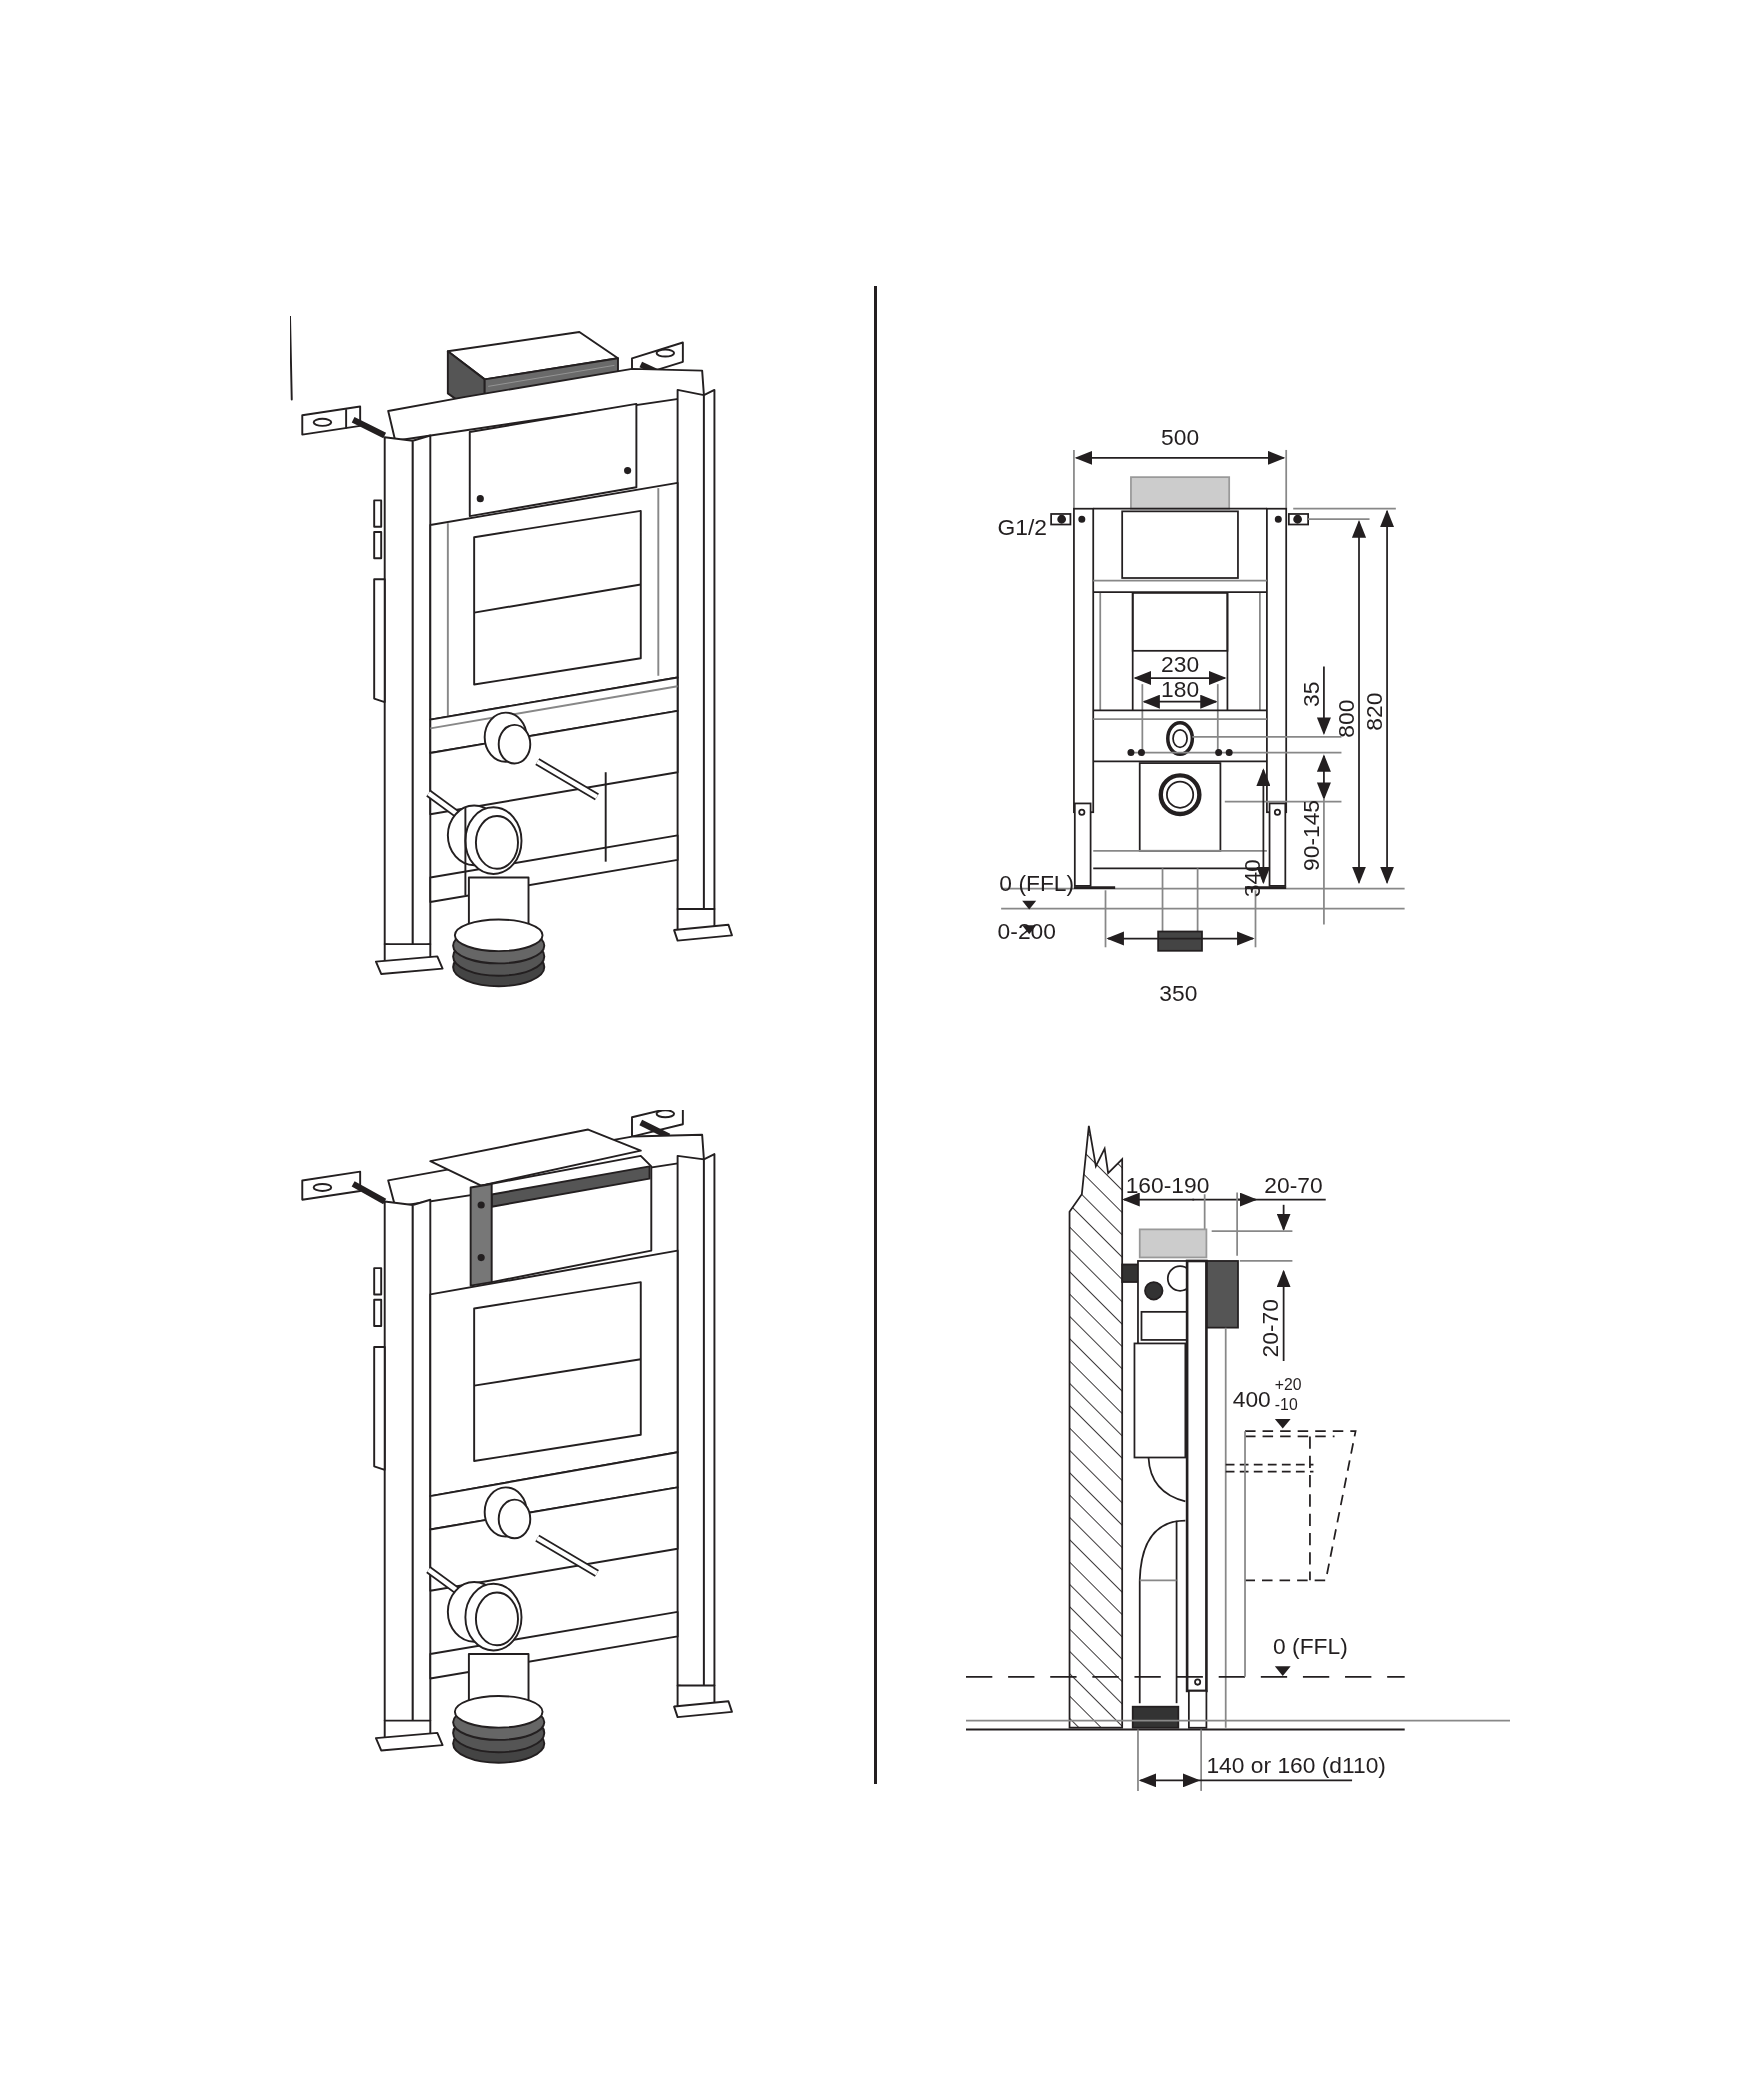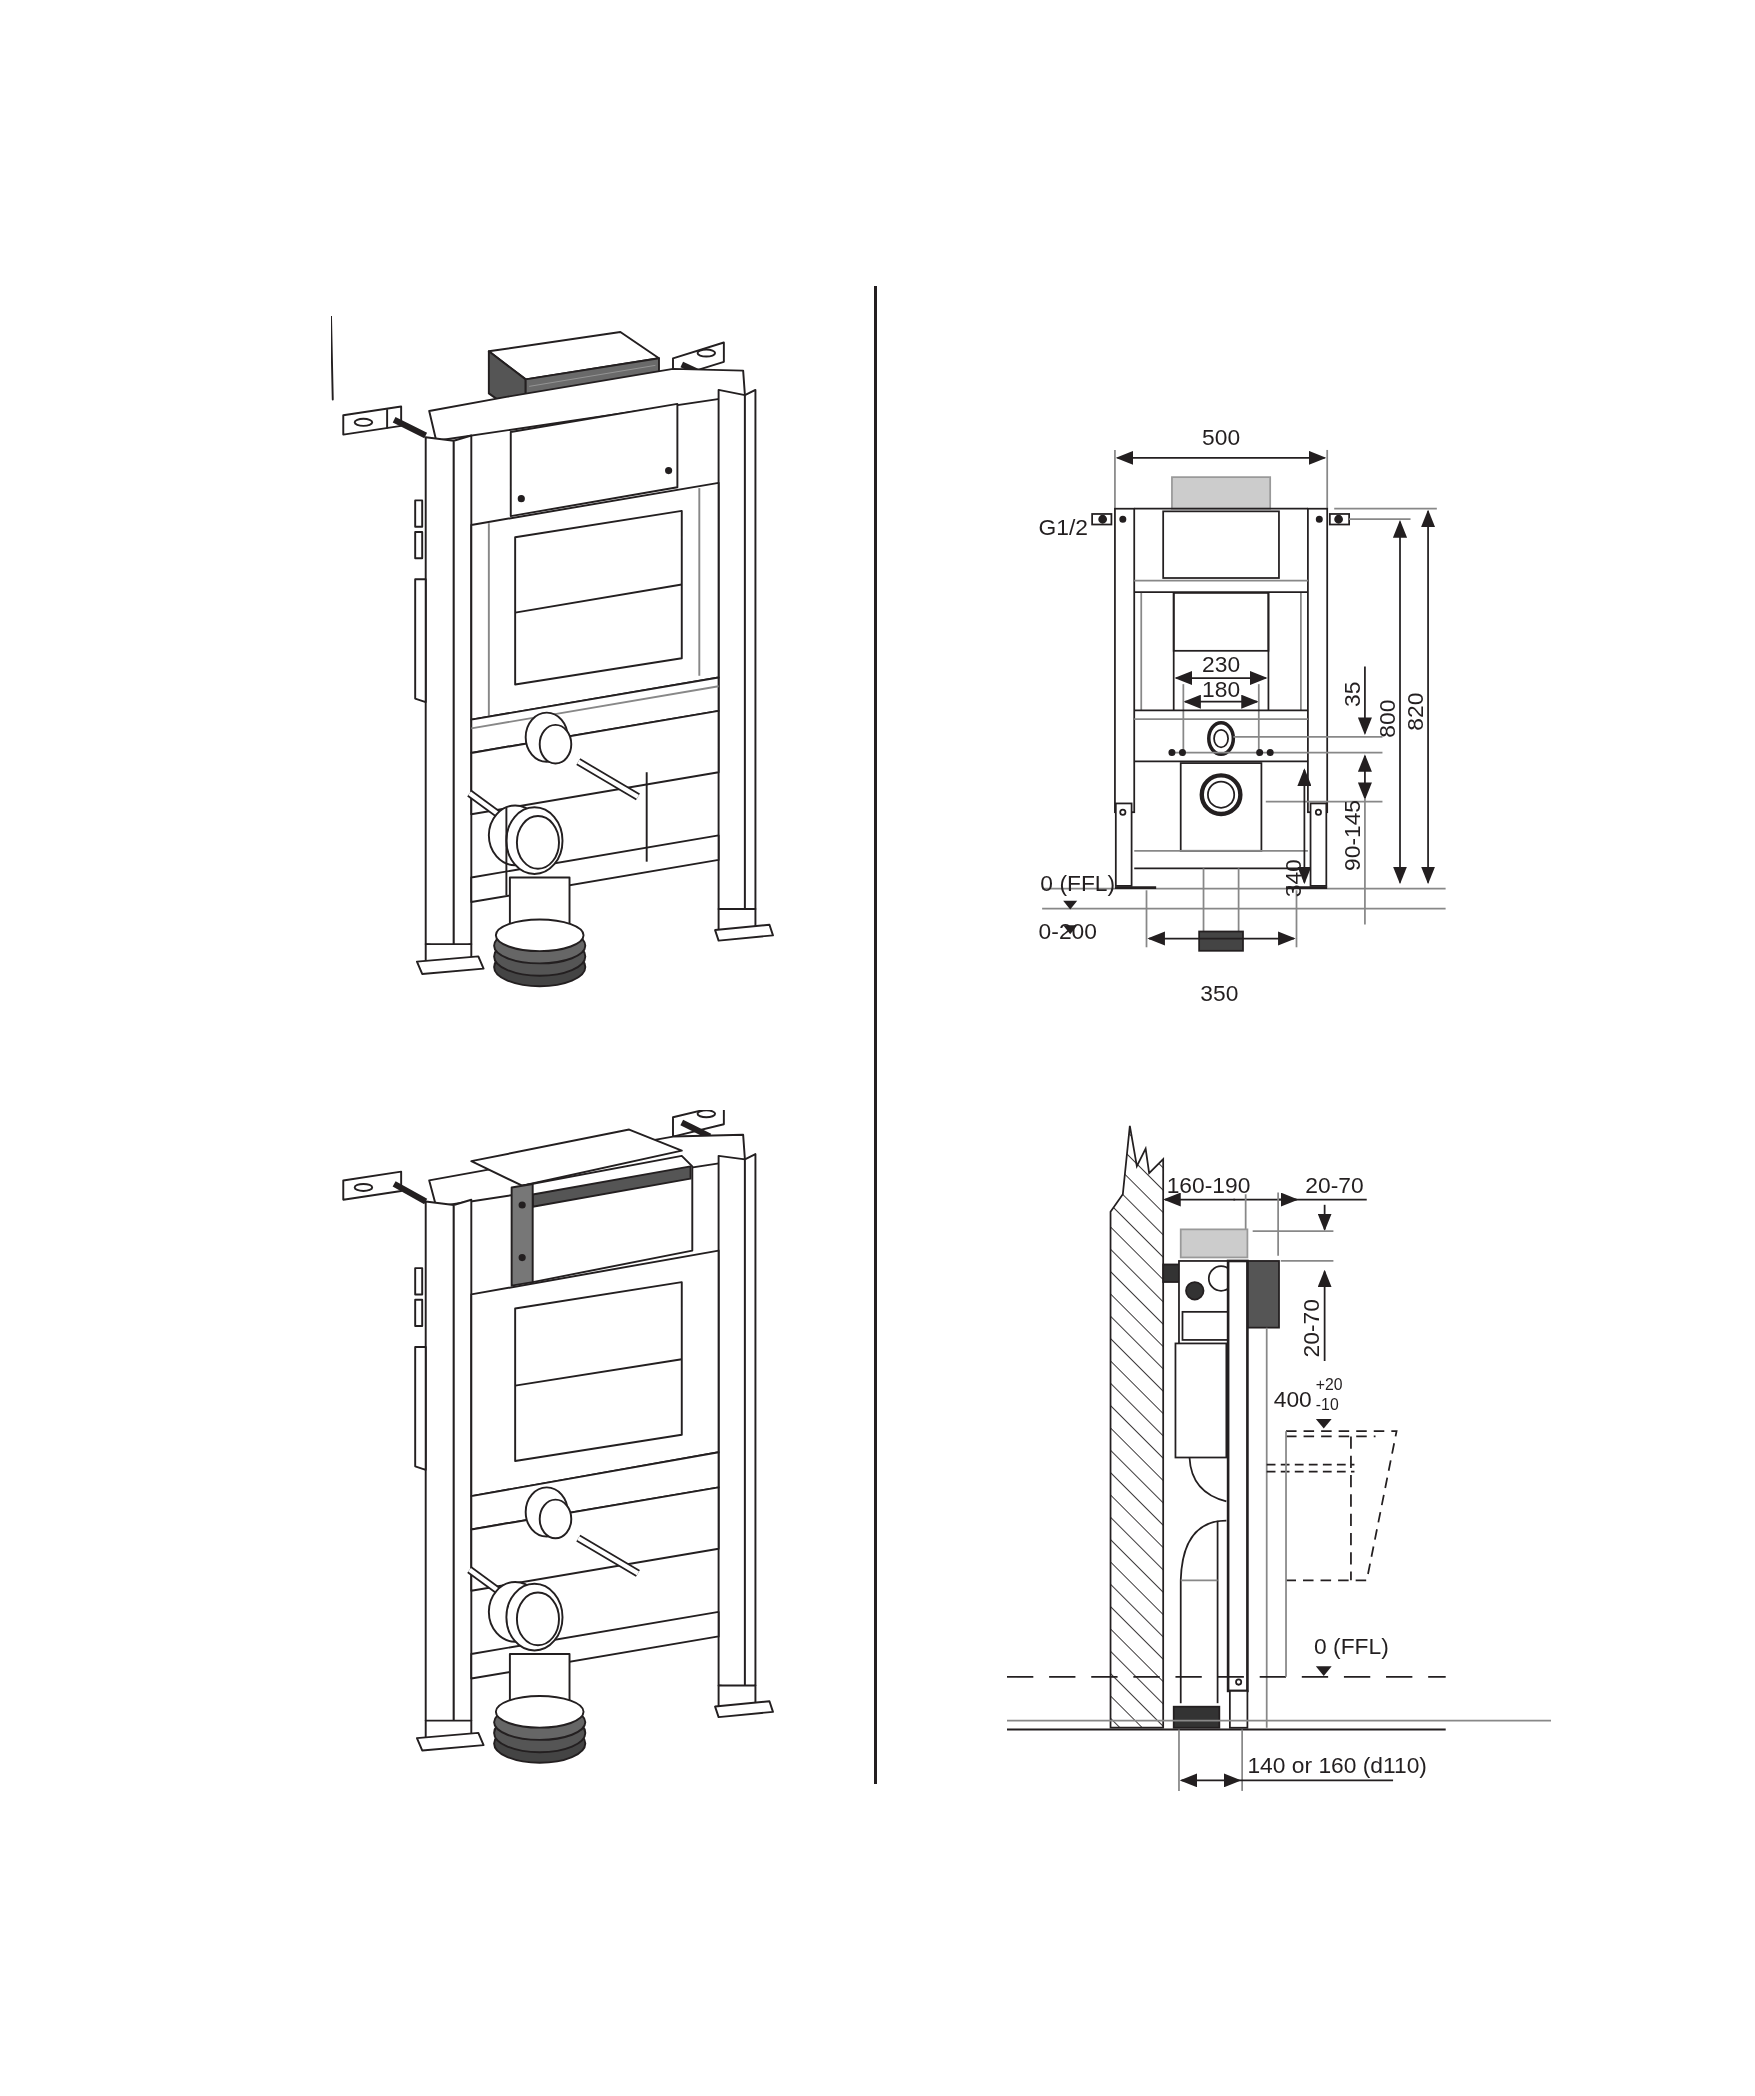--- a/index.html
+++ b/index.html
@@ -1,18 +1,18 @@
 <!DOCTYPE html>
 <html style="font-size:14px"><head>
 <meta charset="utf-8">
 <style>
   html, body { margin: 0; padding: 0; background: #ffffff; }
   body { width: 1756px; height: 2096px; position: relative; overflow: hidden;
          font-family: "Liberation Sans", sans-serif; color: #231f20; }
-  .panel { position: absolute; margin-left: 41px; }
+  .panel { position: absolute; }
   svg { display: block; }
   .lbl { font-family: "Liberation Sans", sans-serif; fill: #231f20; }
   .divider { position: absolute; left: 874px; top: 286px; width: 2.6px; height: 1498px; background: #231f20; }
 </style>
 </head>
 <body>
 
 <div class="panel" style="left:290px; top:316px; width:456px; height:702px;">
   <svg width="456" height="702" viewBox="0 0 520 800">
     <g fill="none" stroke="#231f20" stroke-width="2.2" stroke-linejoin="round">

